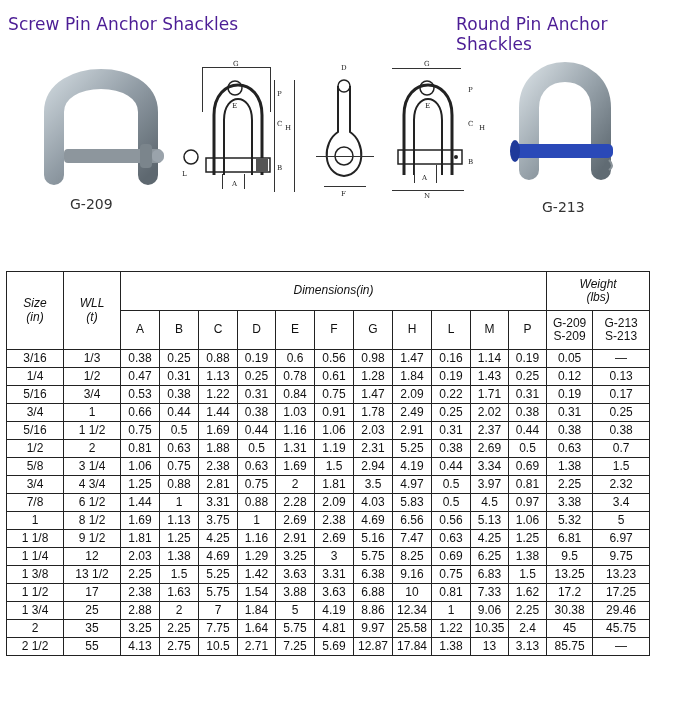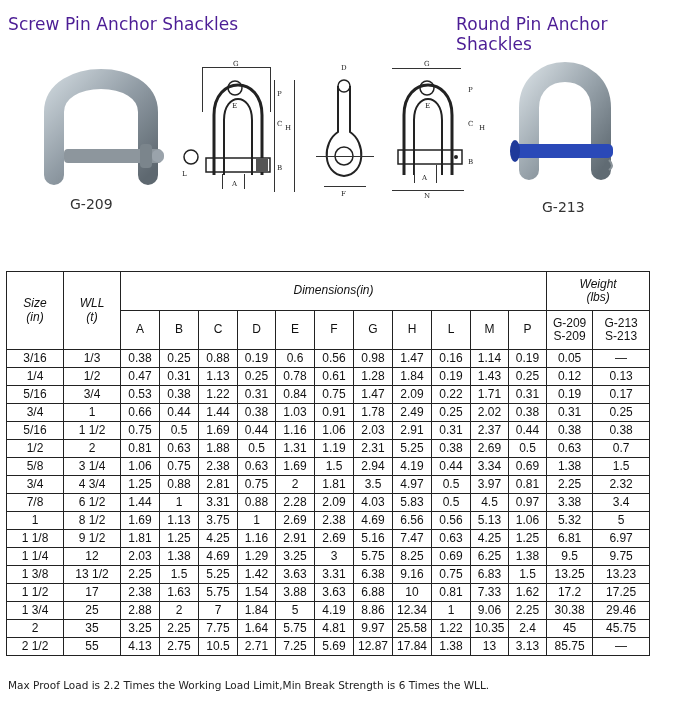--- a/index.html
+++ b/index.html
@@ -453,14 +453,13 @@
         <td>1.38</td>
         <td>13</td>
         <td>3.13</td>
         <td>85.75</td>
         <td>—</td>
       </tr>
     </tbody>
 </table>
 
 <div class="notes">
-  <div>Max Proof Load is 2.2 Times the Working Load Limit,Min Break Strength is 6 Times the WLL.</div>
 </div>
 
 </body></html>

